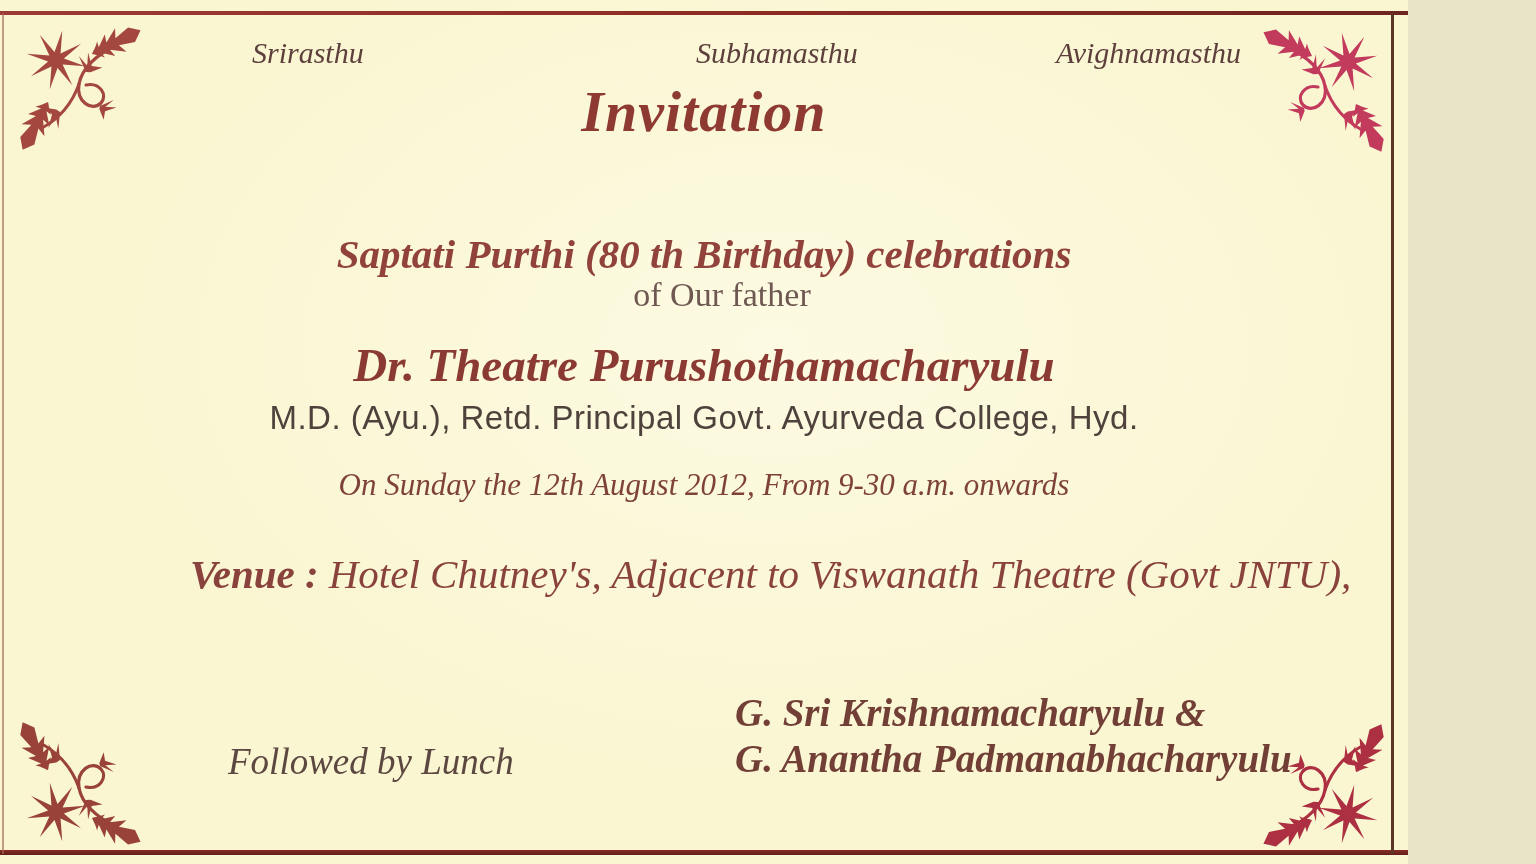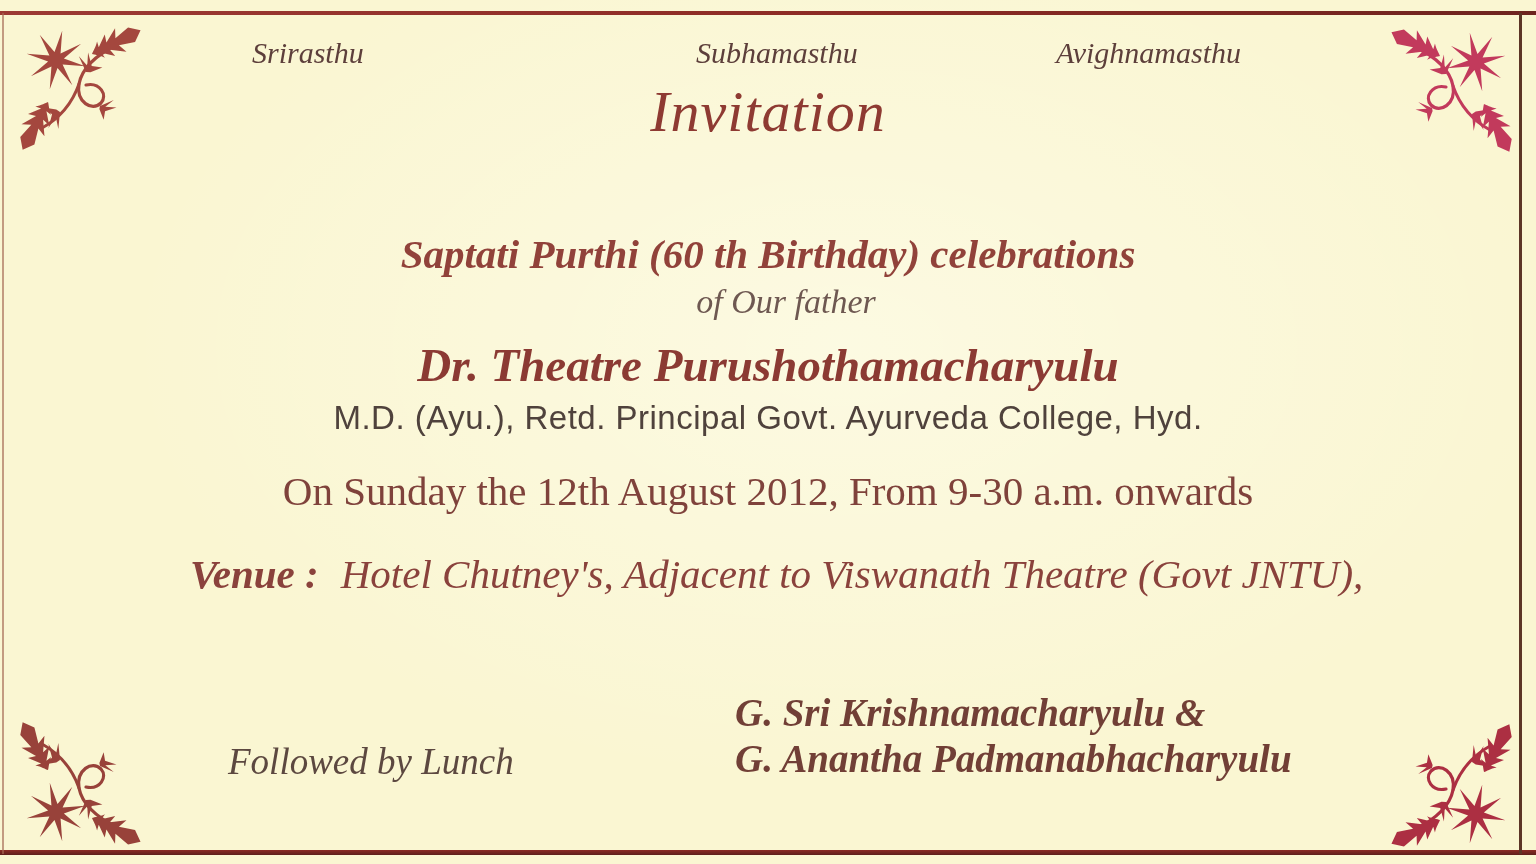--- a/index.html
+++ b/index.html
@@ -19,21 +19,21 @@
     --border_bottom:#5E1F1B;
     --border_side:#5C3526;
     --ornament_tl:#A4473E;
     --ornament_tr:#C23A5C;
     --ornament_bl:#98423A;
     --ornament_br:#AC2F42;
   }
   html,body{margin:0;padding:0;background:#e8e4c8;}
   .card{
     position:relative;
-    width:1536px;height:864px;
+    width:1408px;height:864px;
     background:var(--background);
     background-image:radial-gradient(ellipse at 55% 40%, rgba(255,255,245,.45), rgba(250,246,210,0) 60%);
     overflow:hidden;
     font-family:"Liberation Serif", serif;
   }
   .rule{position:absolute;}
   .rule-top{top:11px;left:0;right:0;height:4px;background:linear-gradient(to right,#9C3A34, #8C2B24 55%, #6E241F);}
   .rule-bottom{top:850px;left:0;right:0;height:5px;background:linear-gradient(to bottom,#8C2B24,var(--border_bottom));}
   .rule-left{left:2px;top:13px;bottom:10px;width:2px;background:#A66A55;opacity:.65;}
   .rule-right{right:14px;top:13px;bottom:10px;width:3px;background:var(--border_side);}
@@ -46,29 +46,29 @@
   .corner.br{bottom:10px;right:18px;color:var(--ornament_br);transform:scale(-1,-1);}
 
   .line{position:absolute;white-space:nowrap;}
   .centered{left:0;right:0;text-align:center;}
 
   .blessing{top:36px;font-size:30px;font-style:italic;color:var(--blessing_color);}
   .blessing.b1{left:252px;}
   .blessing.b2{left:696px;}
   .blessing.b3{left:1056px;}
 
-  .title{top:78px;font-size:58px;font-weight:normal;font-style:italic;color:var(--title_color);letter-spacing:1px;}
+  .title{top:78px;font-size:58px;font-weight:bold;font-style:italic;color:var(--title_color);letter-spacing:1px;}
   .intro{top:150px;font-size:33px;font-style:italic;color:var(--intro_color);}
   .occasion{top:230px;font-size:41px;font-weight:bold;font-style:italic;color:var(--occasion_color);}
-  .occasion-sub{top:283px;font-size:34px;font-style:italic;color:var(--subline_color);padding-left:36px;}
+  .occasion-sub{top:276px;font-size:34px;color:var(--subline_color);padding-left:36px;}
   .honoree{top:338px;font-size:47px;font-weight:bold;font-style:italic;color:var(--honoree_color);}
   .credentials{top:399px;font-size:33px;font-family:"Liberation Sans", sans-serif;color:var(--credentials_color);letter-spacing:.5px;}
-  .datetime{top:467px;font-size:41px;color:var(--date_color);}
+  .datetime{top:467px;font-size:31px;font-style:italic;color:var(--date_color);}
   .venue1{top:550px;left:190px;font-size:41px;font-style:italic;color:var(--venue_color);}
-  .venue1 .venue-label{font-weight:bold;margin-right:22px;}
+  .venue1 .venue-label{font-weight:bold;margin-right:10px;}
   .venue2{top:601px;left:318px;font-size:41px;font-style:italic;color:var(--venue_color);}
   .lunch{top:740px;left:228px;font-size:37px;font-style:italic;color:var(--lunch_color);}
   .hosts{position:absolute;top:690px;left:735px;font-size:39px;font-style:italic;font-weight:600;color:var(--hosts_color);line-height:1.18;}
   .hosts div{white-space:nowrap;}
 </style>
 </head>
 <body>
 
 <svg width="0" height="0" style="position:absolute">
   <defs>
@@ -130,21 +130,21 @@
       </svg>
   </div>
 
   <span class="line blessing b1">Srirasthu</span>
   <span class="line blessing b2">Subhamasthu</span>
   <span class="line blessing b3">Avighnamasthu</span>
 
   <div class="line centered title">Invitation</div>
 
 
-  <div class="line centered occasion">Saptati Purthi (60 th Birthday) celebrations</div>
+  <div class="line centered occasion">Saptati Purthi (80 th Birthday) celebrations</div>
   <div class="line centered occasion-sub">of Our father</div>
 
   <div class="line centered honoree">Dr. Theatre Purushothamacharyulu</div>
   <div class="line centered credentials">M.D. (Ayu.), Retd. Principal Govt. Ayurveda College, Hyd.</div>
 
   <div class="line centered datetime">On Sunday the 12th August 2012, From 9-30 a.m. onwards</div>
 
   <div class="line venue1">
     <span class="venue-label">Venue :</span><span>Hotel Chutney's, Adjacent to Viswanath Theatre (Govt JNTU),</span>
   </div>

